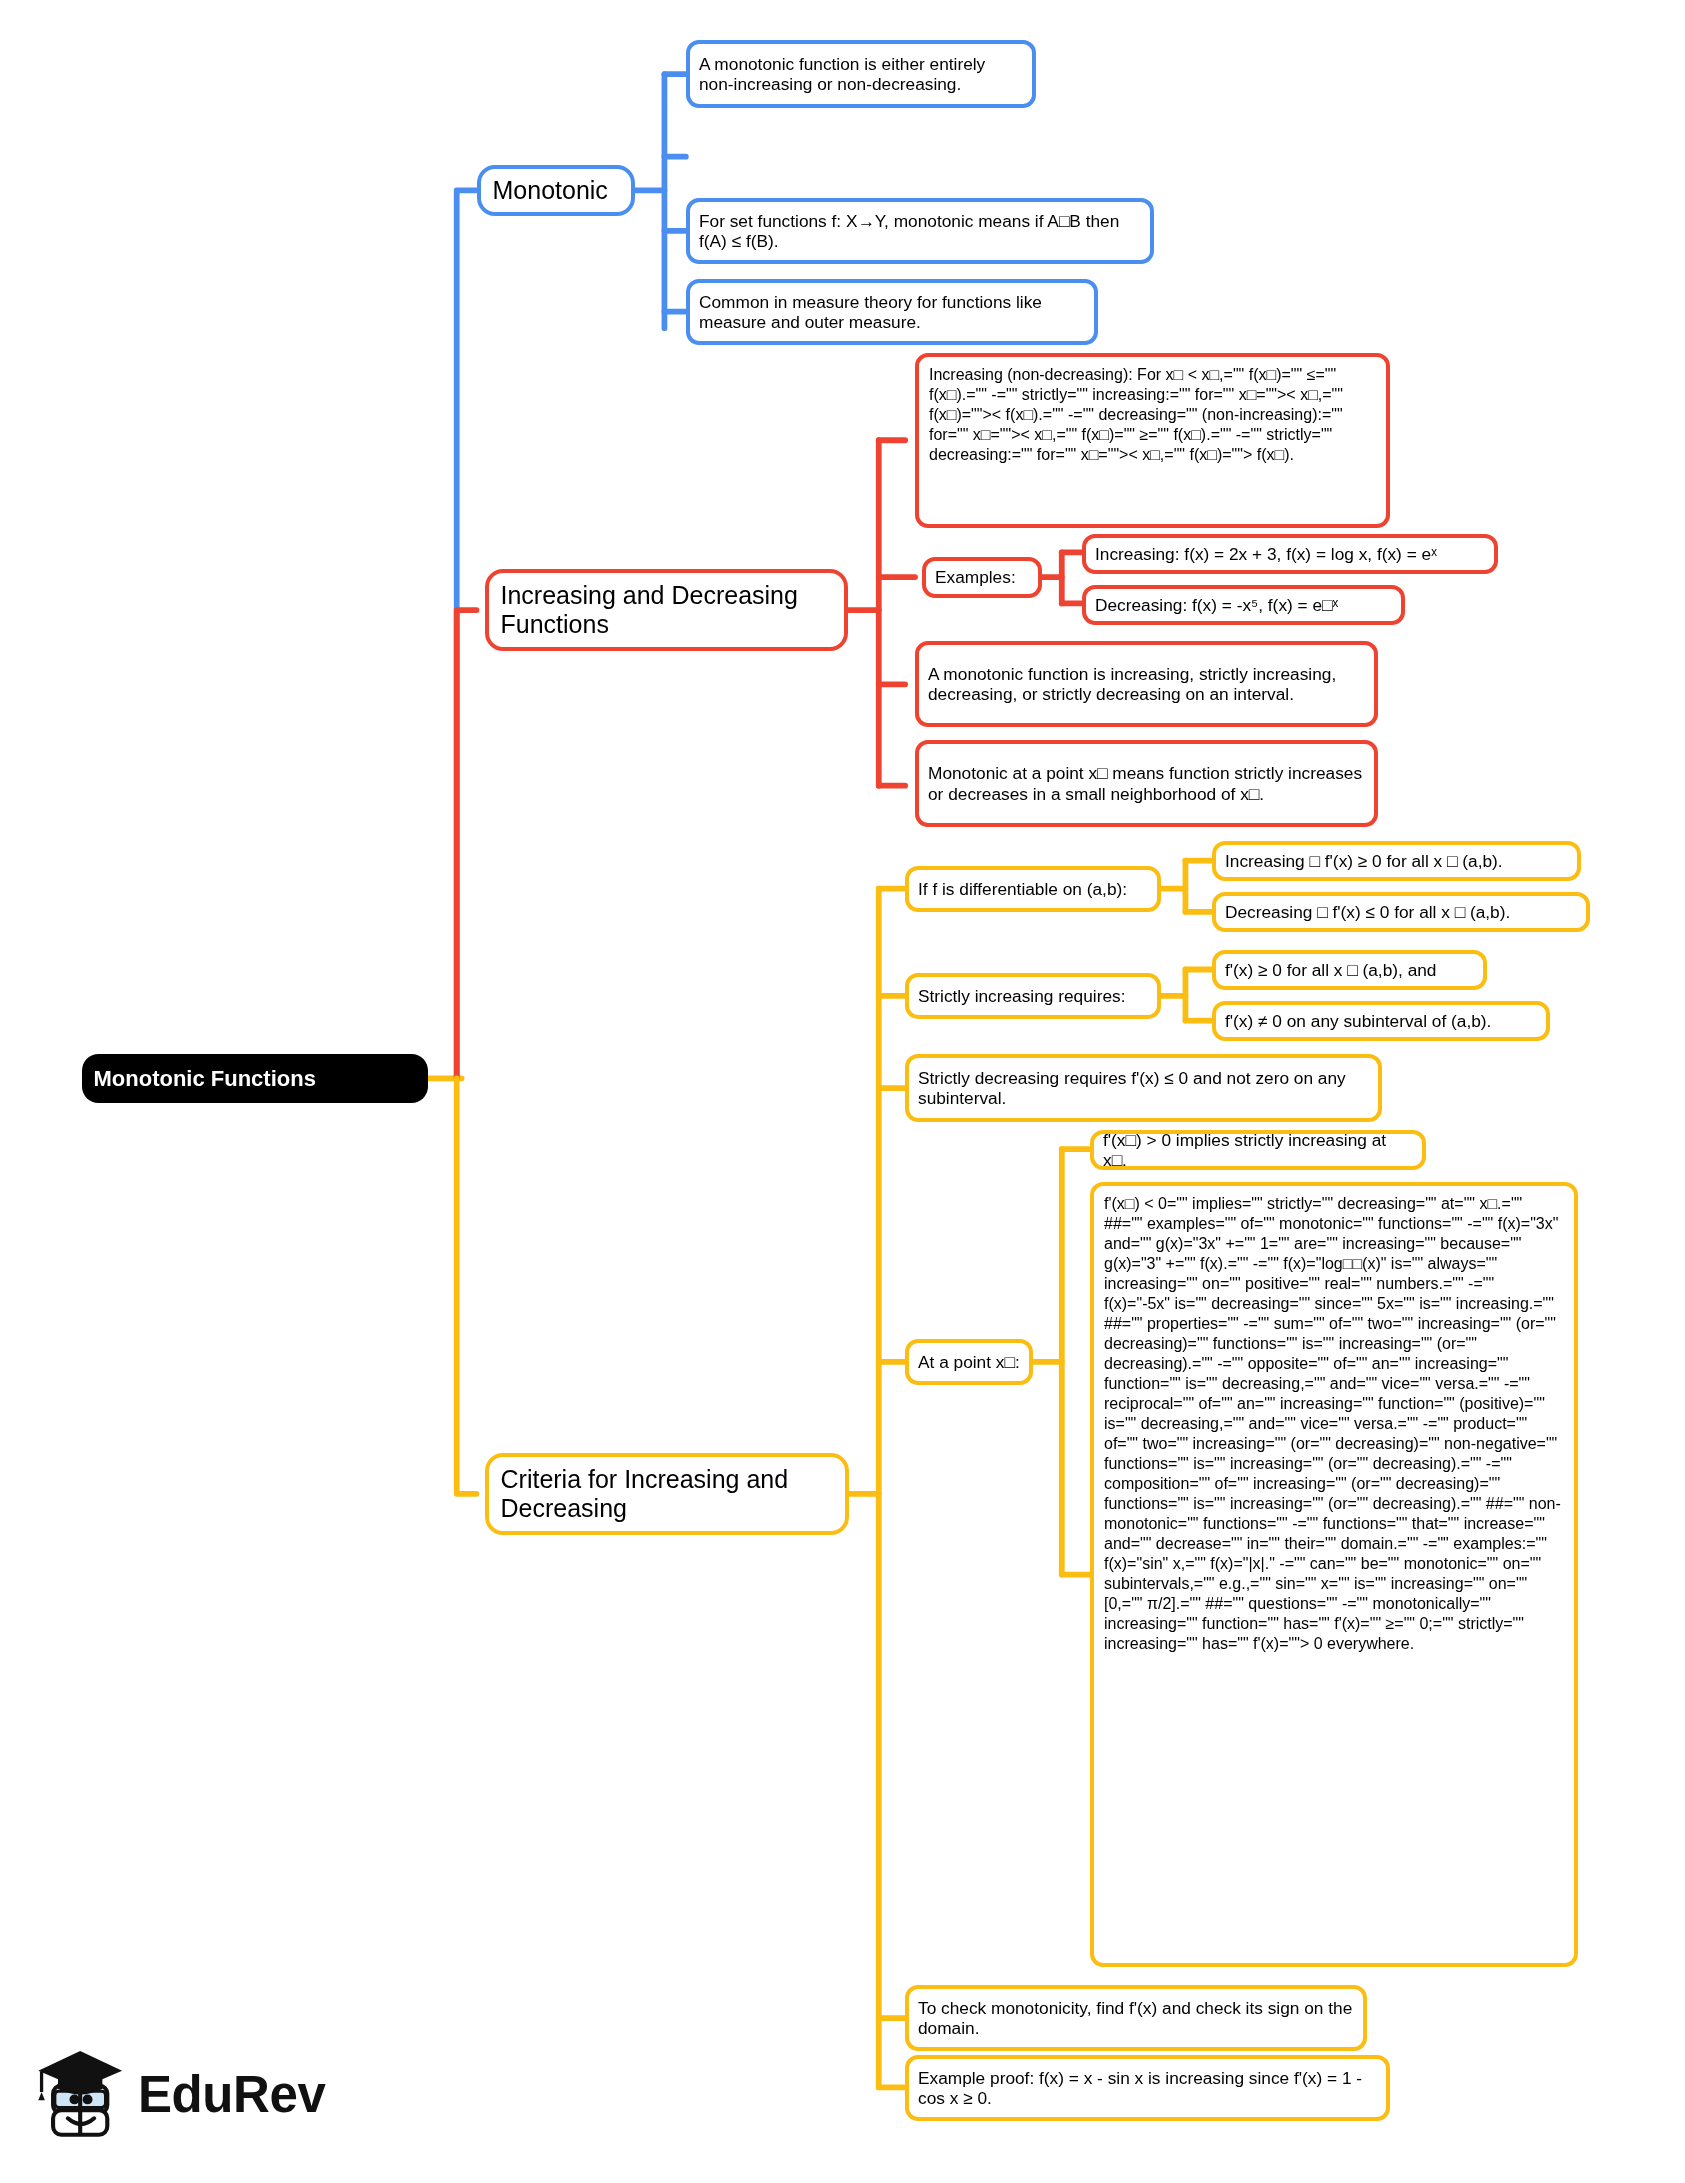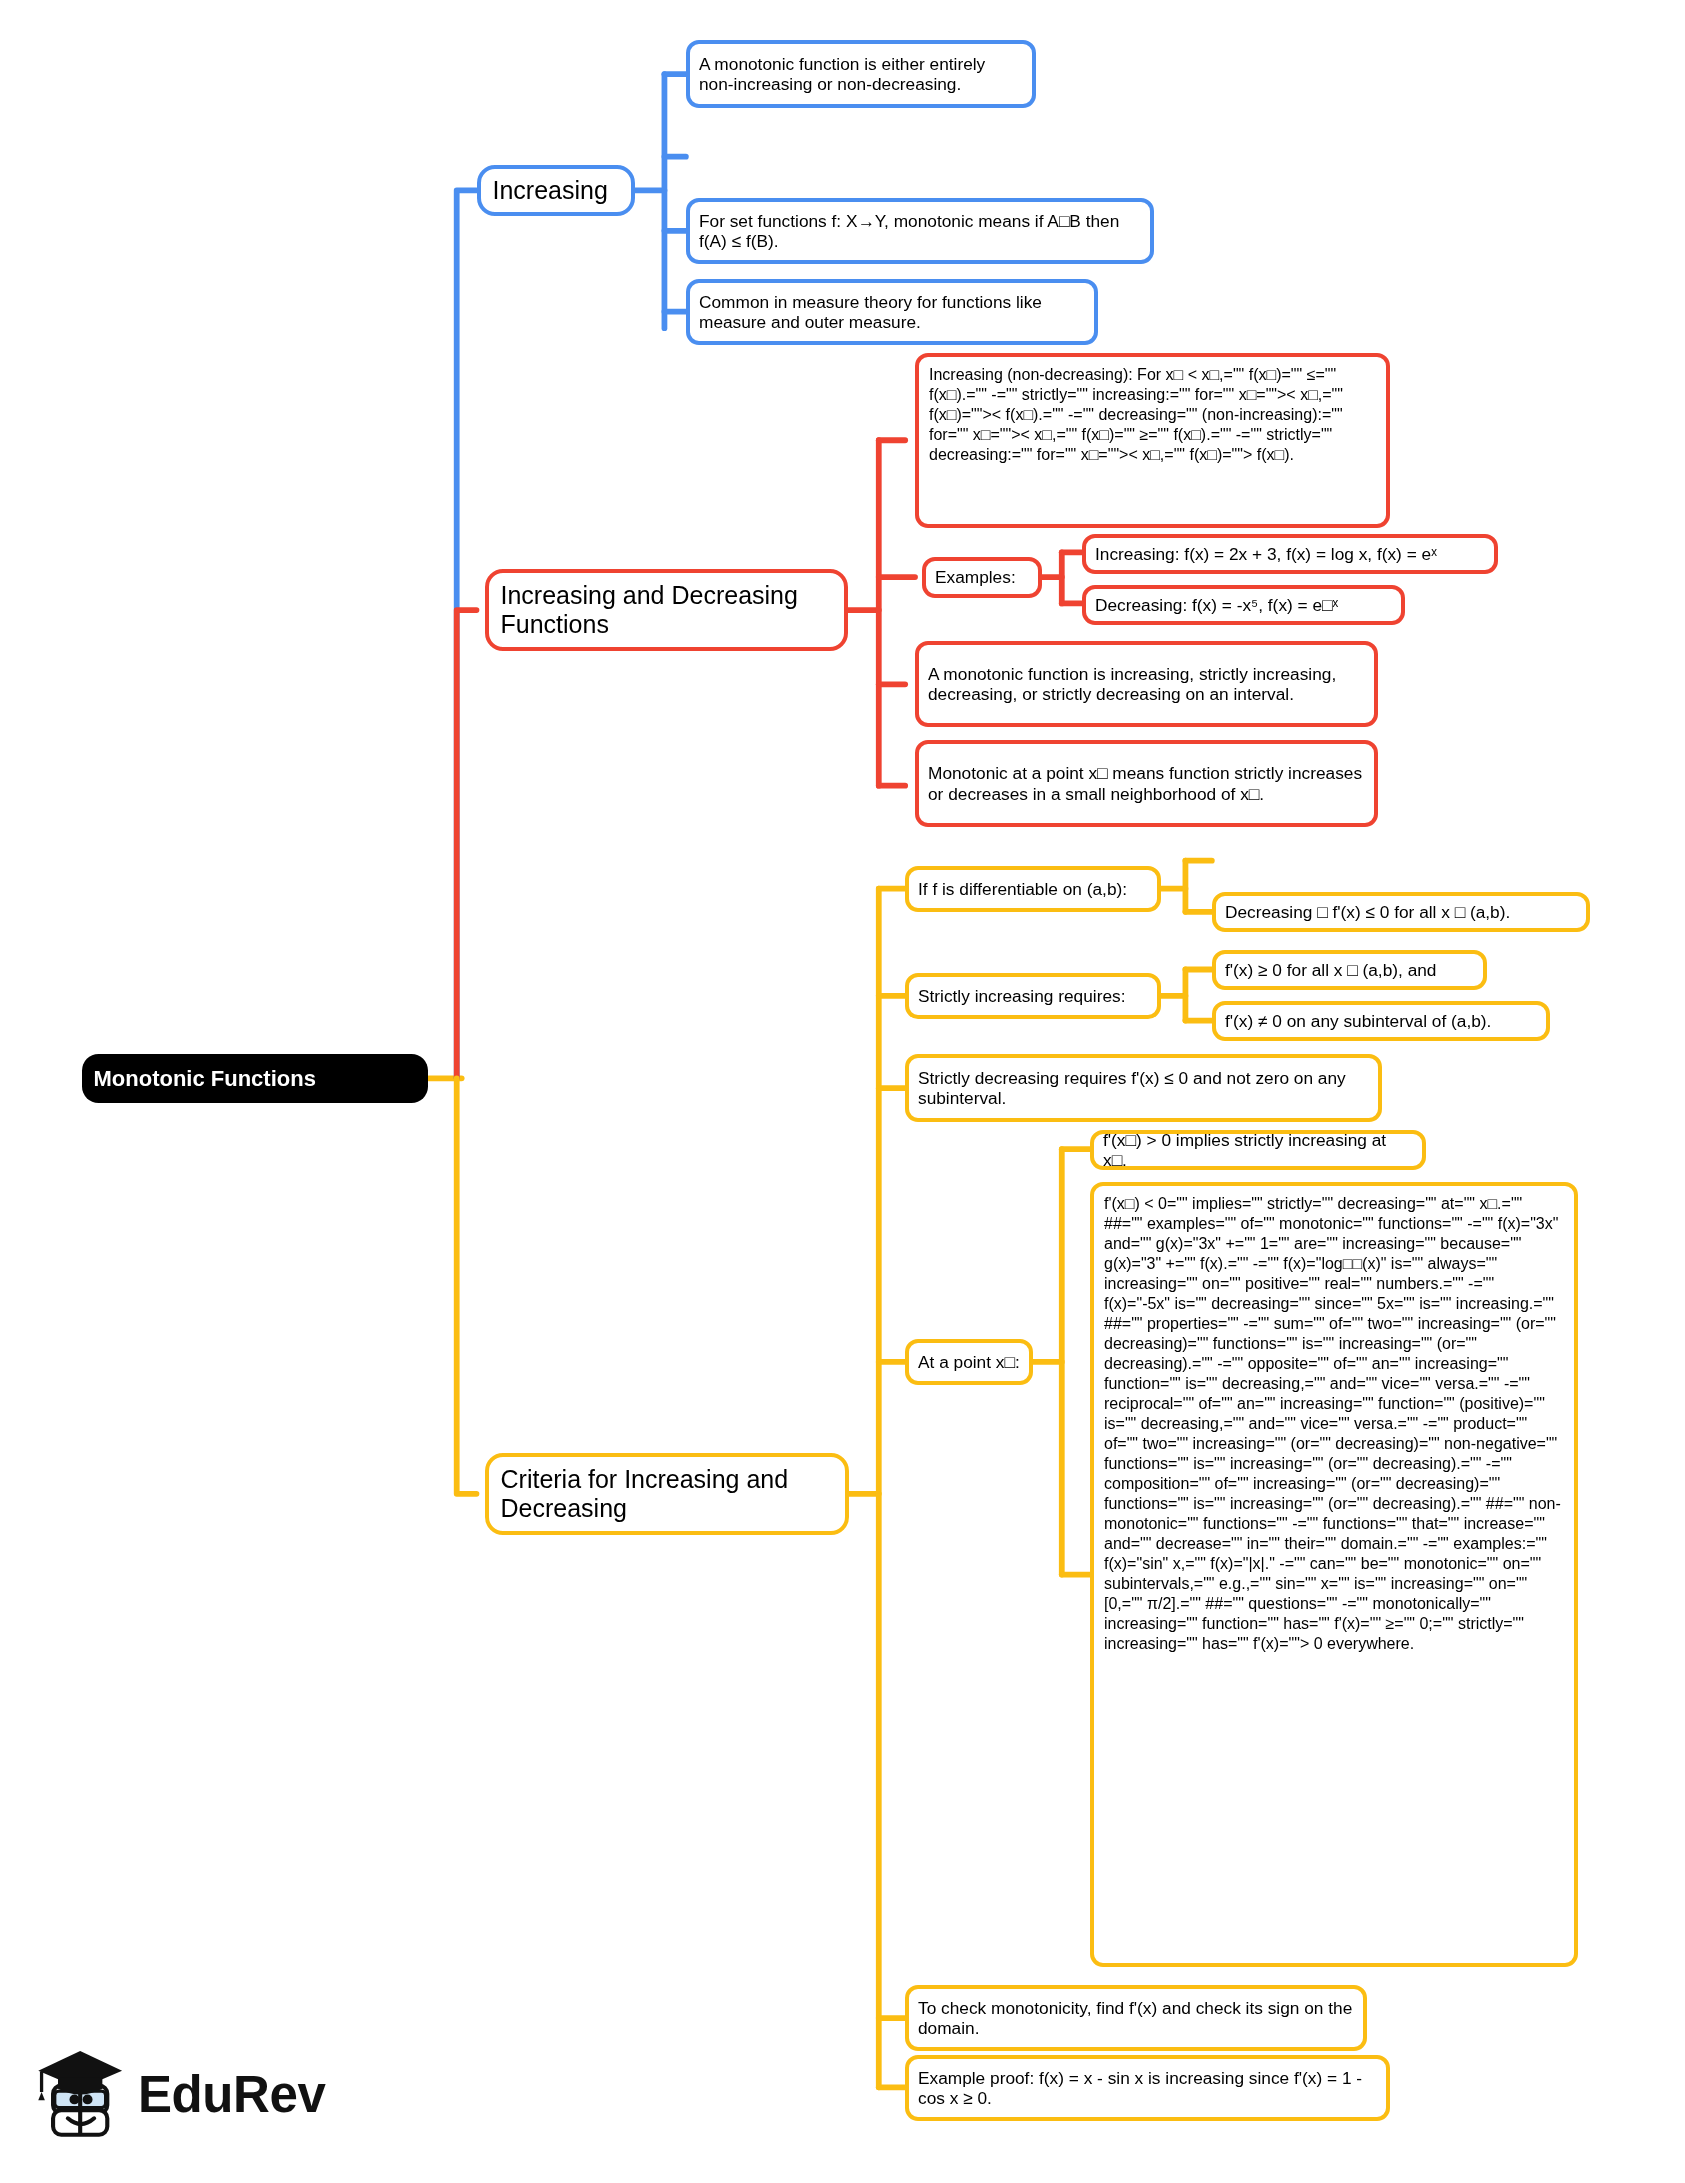--- a/index.html
+++ b/index.html
@@ -164,21 +164,21 @@
       <path d="M1288 1394 H1322" stroke="#fbbd12"></path>
       <path d="M1288 1910 H1322" stroke="#fbbd12"></path>
     </g>
   </svg>
 
   <div class="node root" style="left:82px; top:1054px; width:346px; height:49px;">
     <span>Monotonic Functions</span>
   </div>
 
   <div class="node branch-label branch-blue" style="left:477px; top:165px; width:158px; height:51px;">
-    <span>Increasing</span>
+    <span>Monotonic</span>
   </div>
 
   <div class="node leaf leaf-blue" style="left:686px; top:40px; width:350px; height:68px;">
     <span>A monotonic function is either entirely non-increasing or non-decreasing.</span>
   </div>
 
 
   <div class="node leaf leaf-blue" style="left:686px; top:198px; width:468px; height:66px;">
     <span>For set functions f: X→Y, monotonic means if A□B then f(A) ≤ f(B).</span>
   </div>
@@ -216,20 +216,23 @@
   </div>
 
   <div class="node branch-label branch-amber" style="left:485px; top:1453px; width:364px; height:82px;">
     <span>Criteria for Increasing and Decreasing</span>
   </div>
 
   <div class="node leaf leaf-amber" style="left:905px; top:866px; width:256px; height:46px;">
     <span>If f is differentiable on (a,b):</span>
   </div>
 
+  <div class="node leaf leaf-amber" style="left:1212px; top:841px; width:369px; height:40px;">
+    <span>Increasing □ f'(x) ≥ 0 for all x □ (a,b).</span>
+  </div>
 
   <div class="node leaf leaf-amber" style="left:1212px; top:892px; width:378px; height:40px;">
     <span>Decreasing □ f'(x) ≤ 0 for all x □ (a,b).</span>
   </div>
 
   <div class="node leaf leaf-amber" style="left:905px; top:973px; width:256px; height:46px;">
     <span>Strictly increasing requires:</span>
   </div>
 
   <div class="node leaf leaf-amber" style="left:1212px; top:950px; width:275px; height:40px;">

